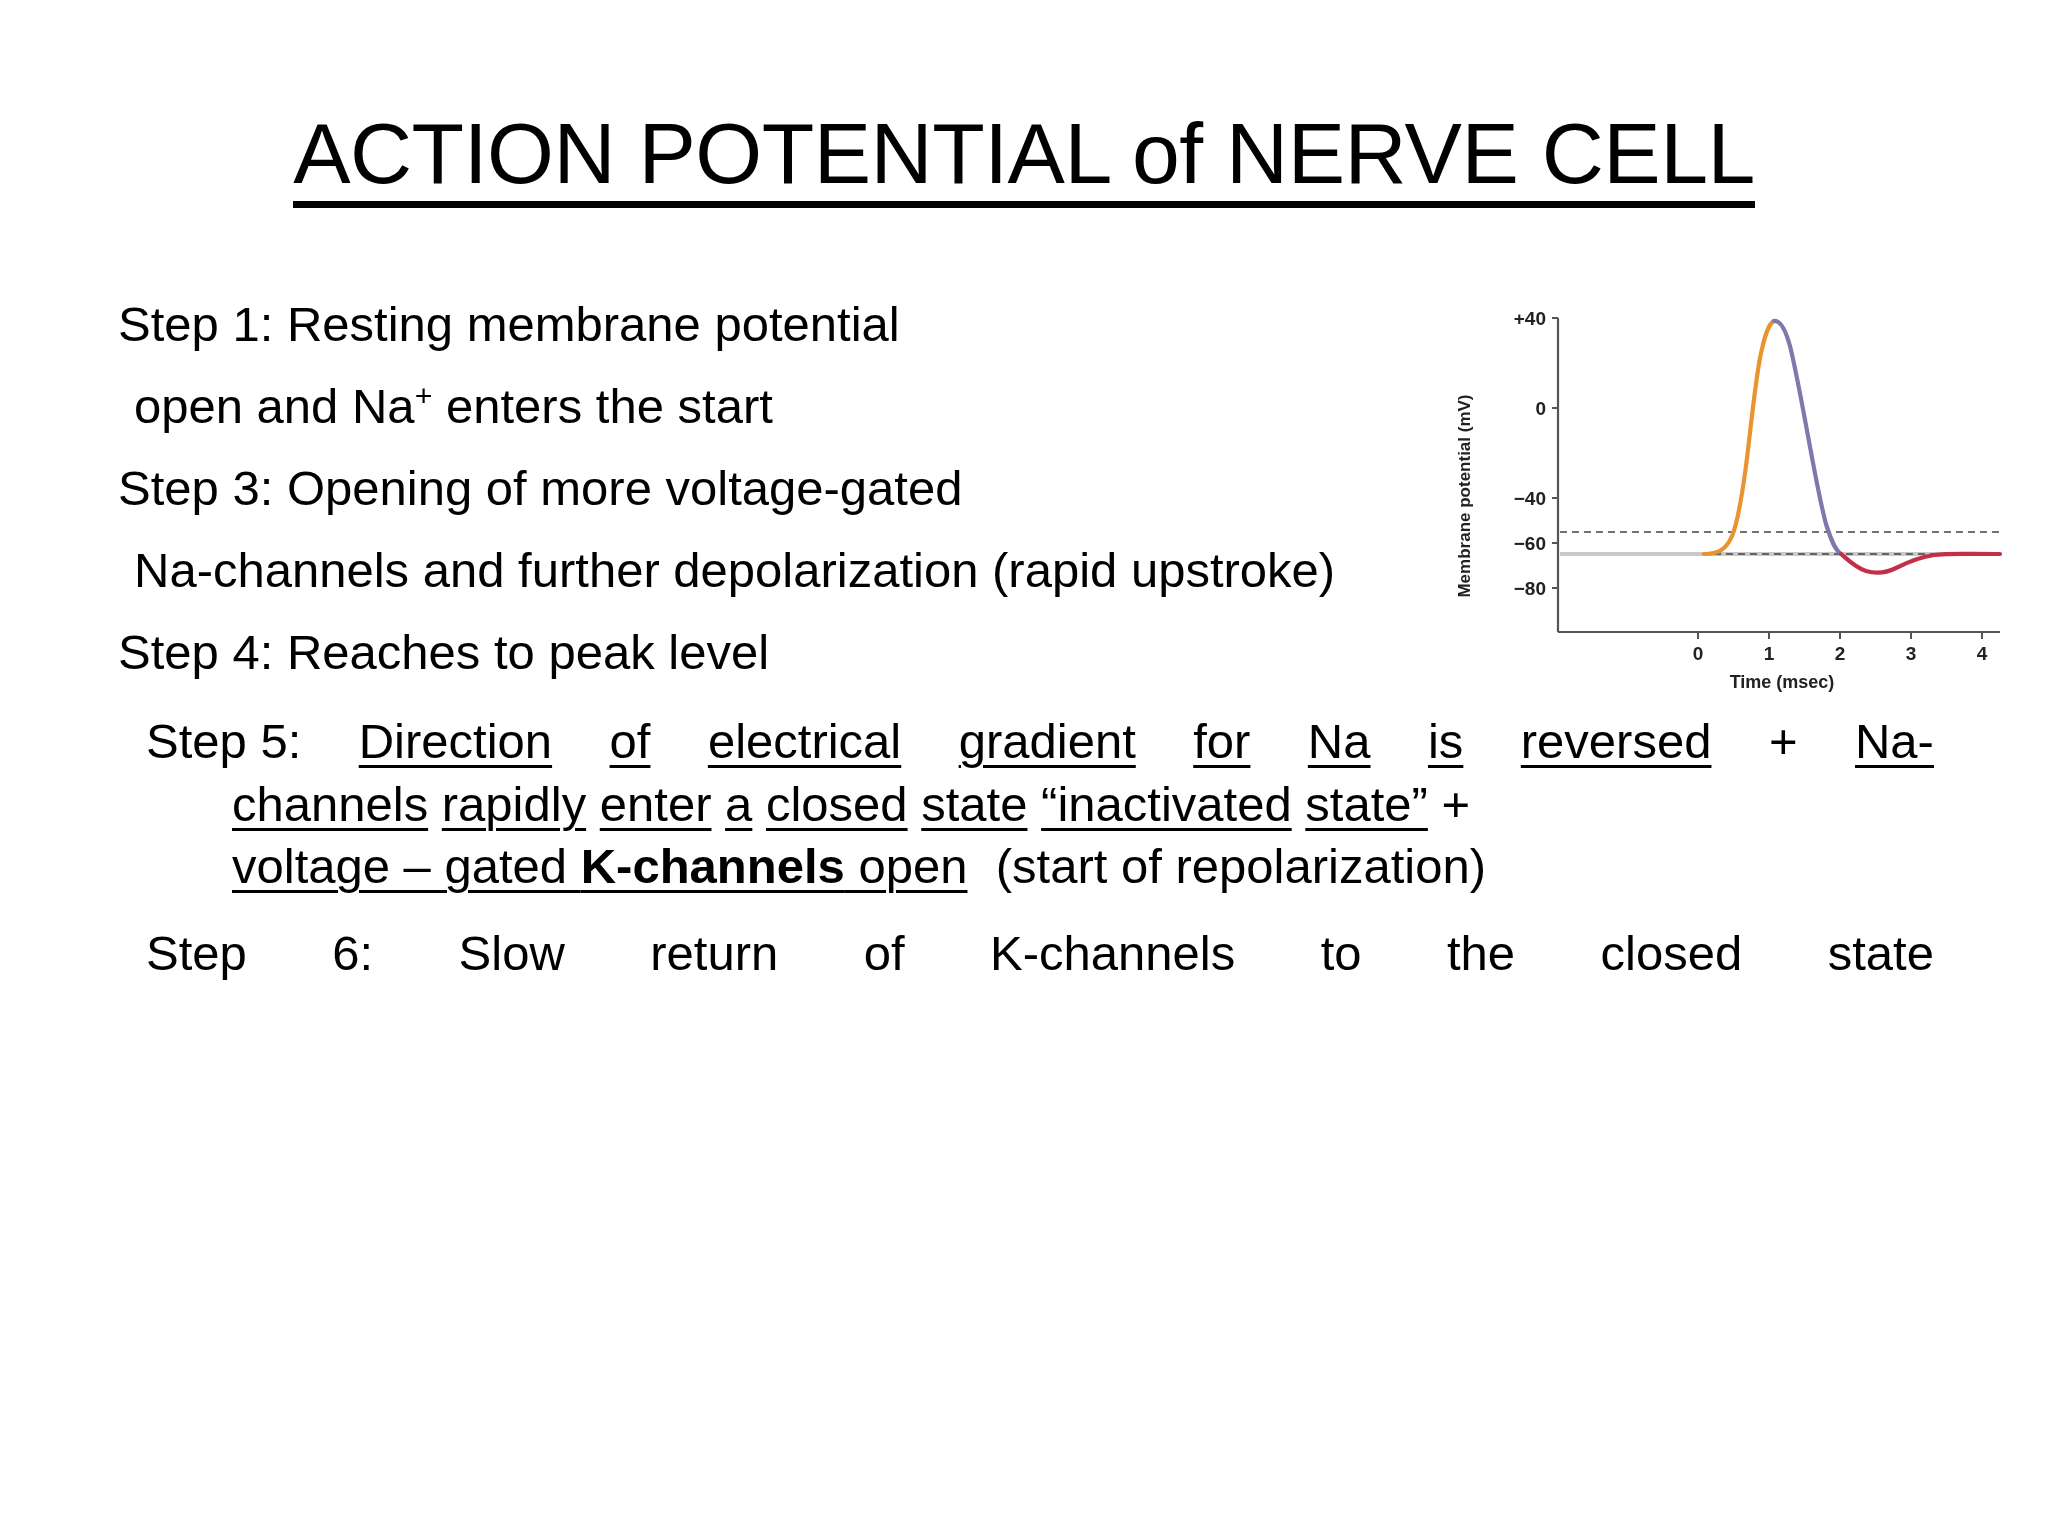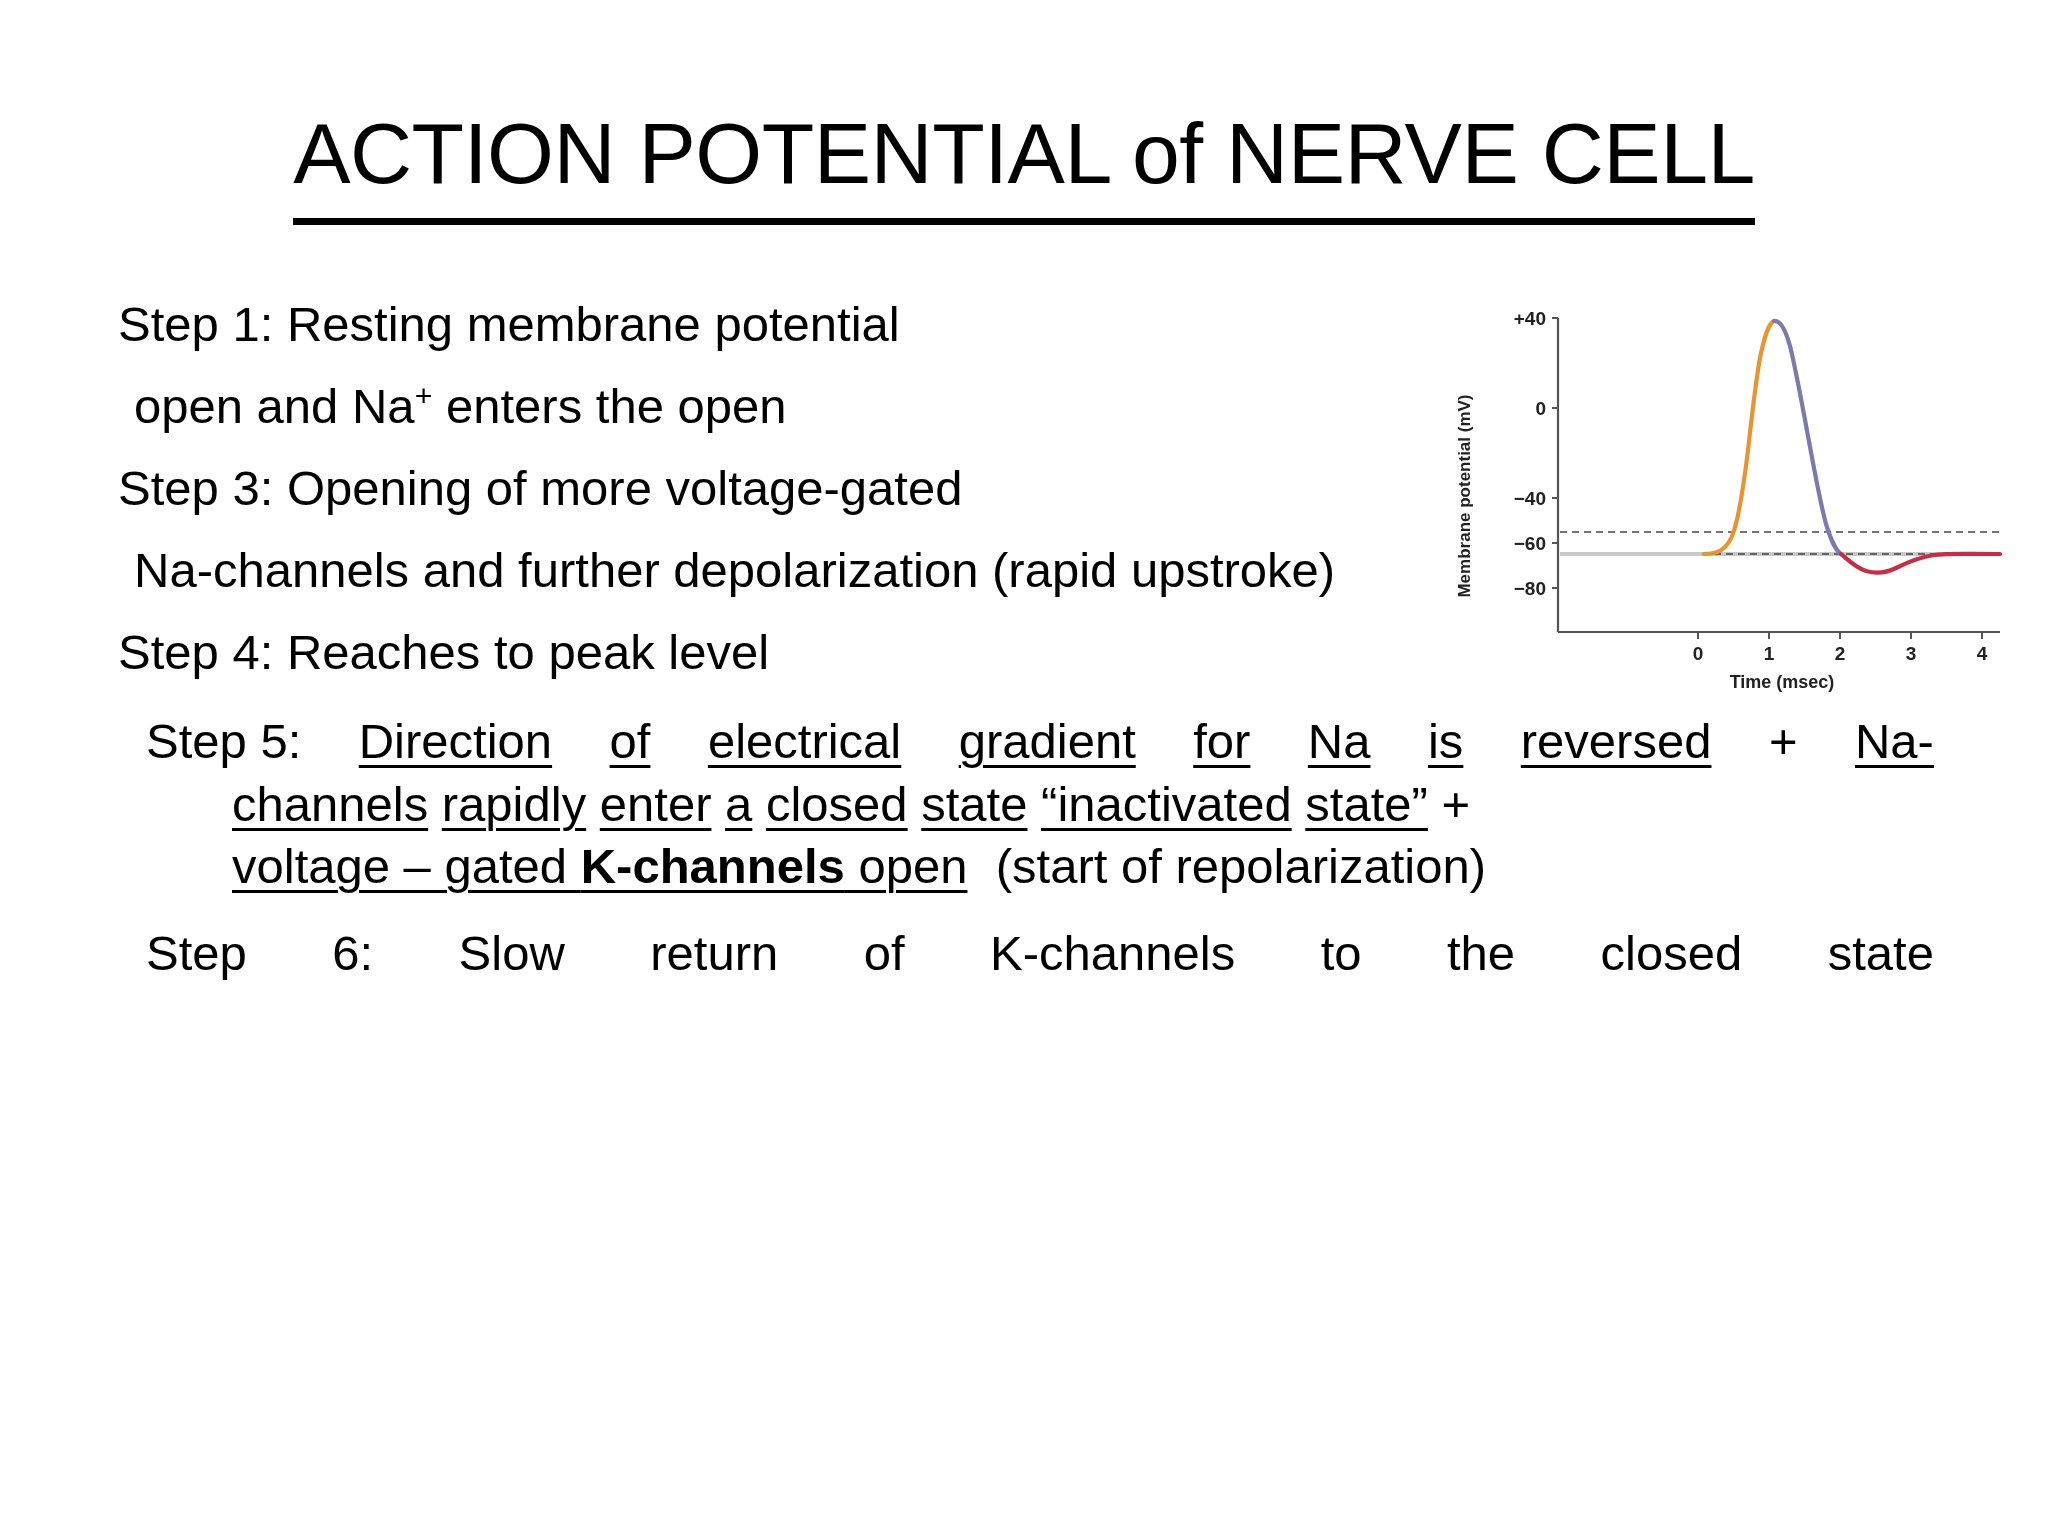--- a/index.html
+++ b/index.html
@@ -25,21 +25,21 @@
     text-align: center;
     font-size: 86px;
     line-height: 1.05;
     font-weight: 400;
     letter-spacing: -0.5px;
     white-space: nowrap;
   }
   .slide-title span.title-text {
     display: inline-block;
     border-bottom: 7px solid #000;
-    padding-bottom: 20px;
+    padding-bottom: 3px;
   }
 
   
   .body-block {
     position: absolute;
     top: 300px;
     left: 118px;
     width: 1826px;
   }
   .step-line {
@@ -93,21 +93,21 @@
 <body>
 
 <div class="slide-title">
   <span class="title-text">ACTION POTENTIAL of NERVE CELL</span>
 </div>
 
 <div class="body-block">
 
   <div class="step-line">Step 1: Resting  membrane potential</div>
 
-  <div class="step-line indent-line"><span> open and Na</span><sup class="plus">+</sup><span> enters the open</span></div>
+  <div class="step-line indent-line"><span> open and Na</span><sup class="plus">+</sup><span> enters the start</span></div>
 
   <div class="step-line">Step 3: Opening of more voltage-gated</div>
   <div class="step-line indent-line"> Na-channels and further depolarization (rapid upstroke)</div>
 
   <div class="step-line">Step 4: Reaches to peak level</div>
 
   <div class="step-para">
     <div class="jline">
       <span>Step 5:</span>
       <span class="u">Direction</span>

